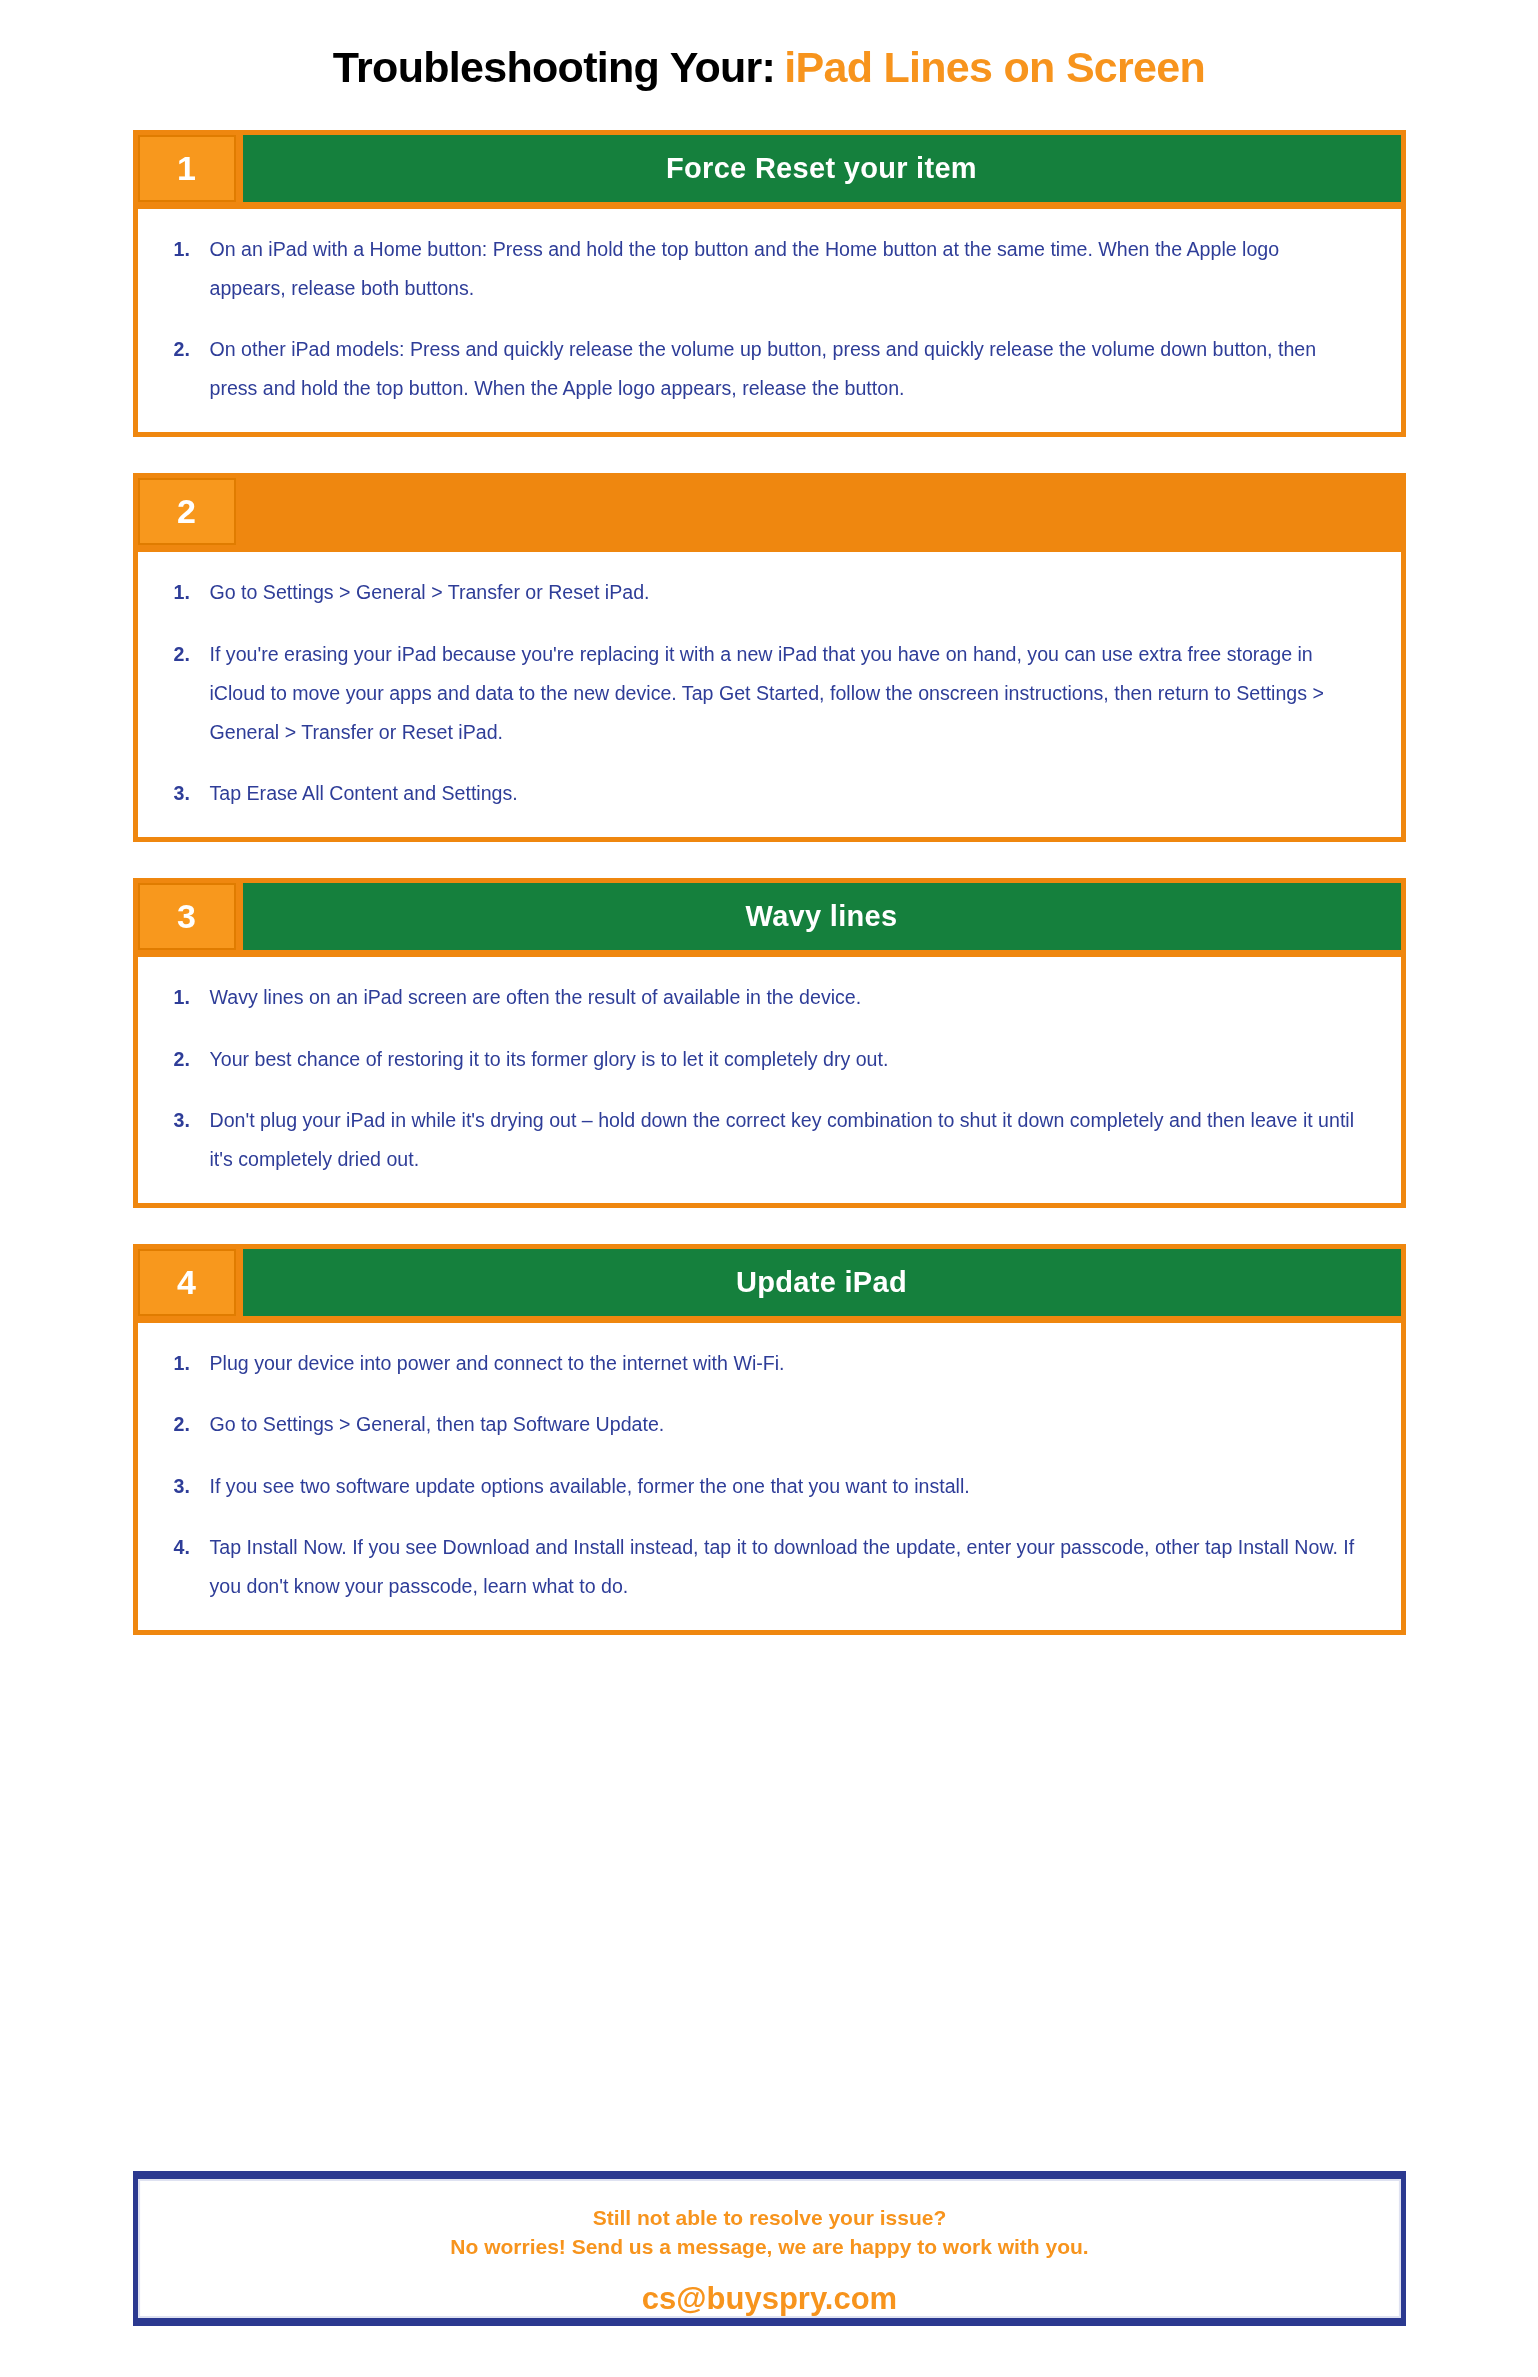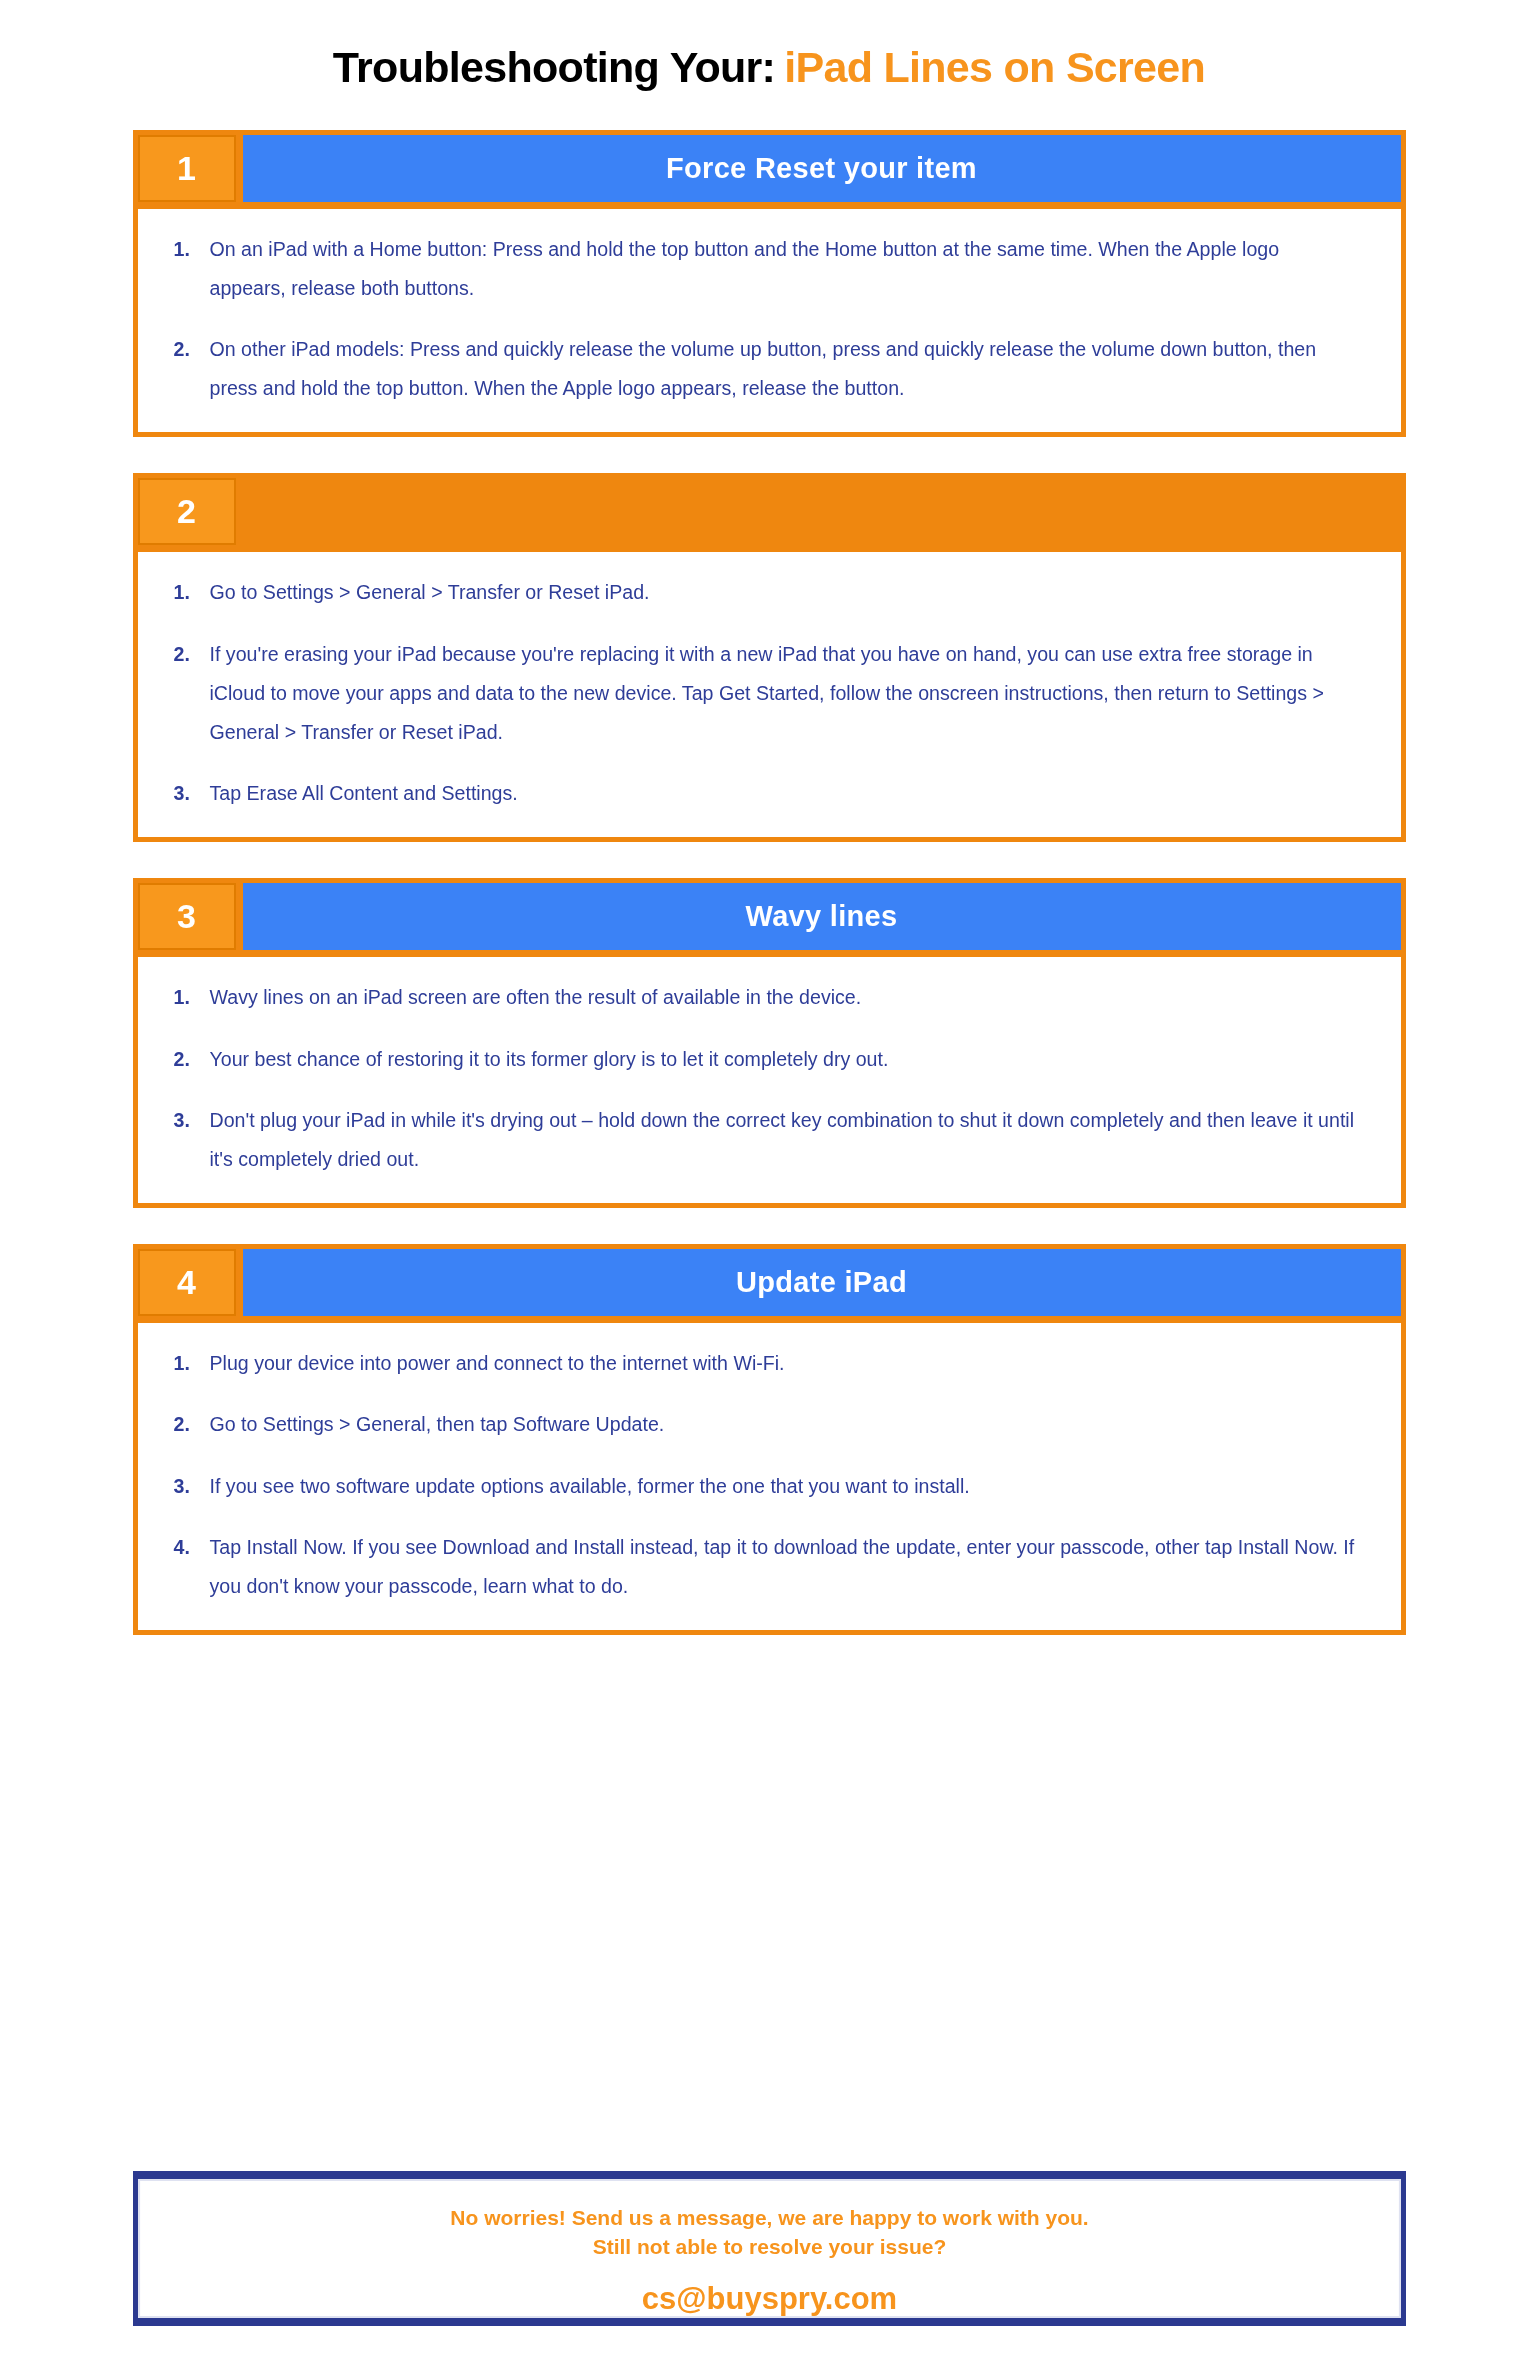--- a/index.html
+++ b/index.html
@@ -49,21 +49,21 @@
     border: 2.8px solid #e07c00;
     color: #ffffff;
     font-size: 34px;
     font-weight: bold;
     display: flex;
     align-items: center;
     justify-content: center;
   }
   .title-bar {
     flex: 1;
-    background: #3b82f6;
+    background: #15803d;
     color: #ffffff;
     font-size: 29px;
     font-weight: bold;
     display: flex;
     align-items: center;
     justify-content: center;
     letter-spacing: 0.3px;
   }
 
   .card-body { padding: 21px 42px 24px 36px; }
@@ -202,19 +202,19 @@
         <div class="item">
           <span class="item-num">4.</span>
           <span class="item-text">Tap Install Now. If you see Download and Install instead, tap it to download the update, enter your passcode, other tap Install Now. If you don't know your passcode, learn what to do.</span>
         </div>
       </div>
     </section>
 
   </div>
 
   <div class="footer-box">
+    <div class="f-line">Still not able to resolve your issue?</div>
     <div class="f-line">No worries! Send us a message, we are happy to work with you.</div>
-    <div class="f-line">Still not able to resolve your issue?</div>
     <a class="f-email">cs@buyspry.com</a>
   </div>
 
 </div>
 
 
 </body></html>

